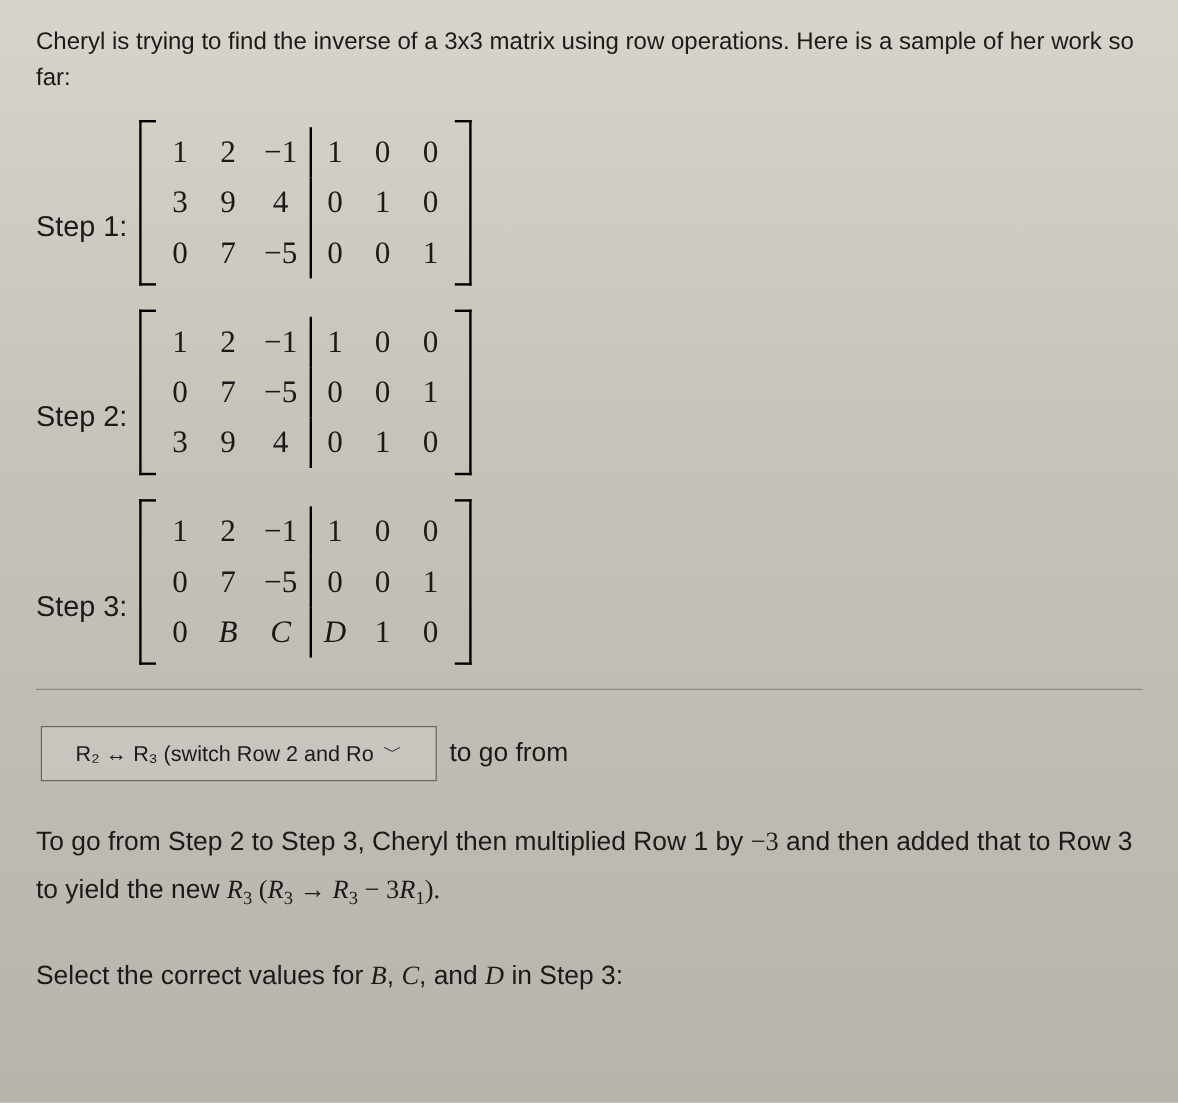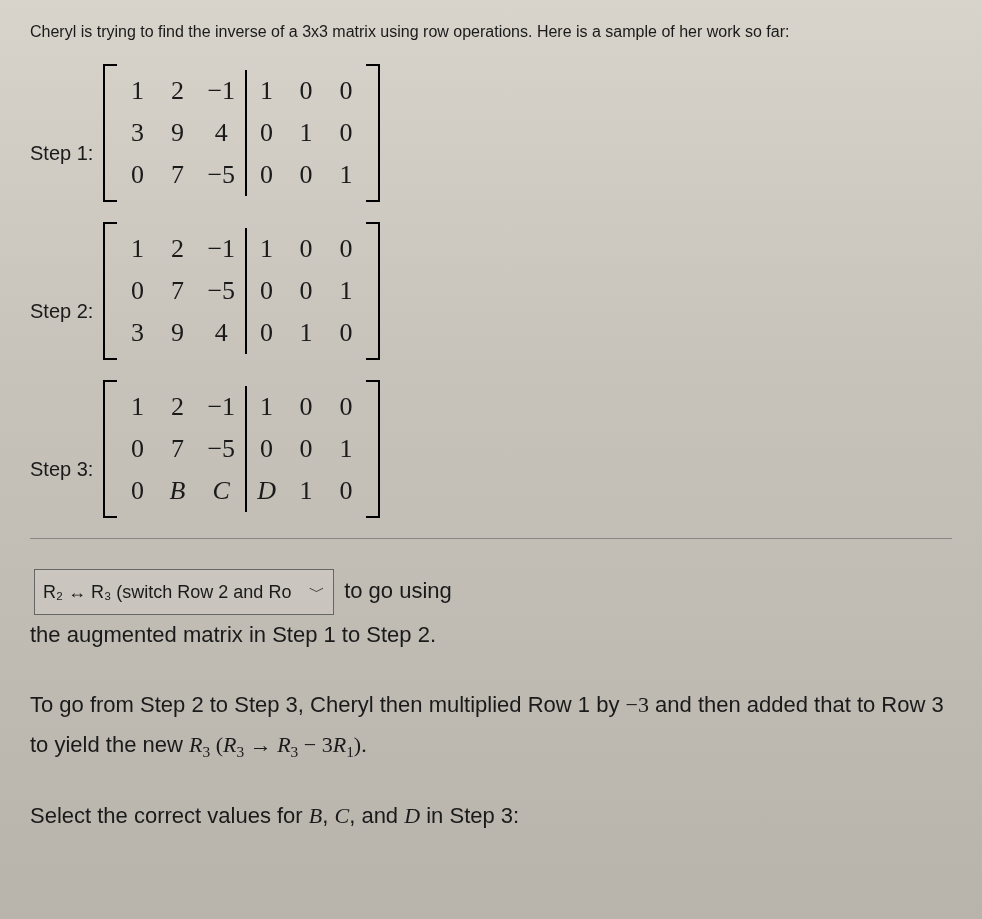--- a/index.html
+++ b/index.html
@@ -6,23 +6,23 @@
   body {
     width: 982px;
     height: 919px;
     background: linear-gradient(180deg, #d8d3cb 0%, #c7c2ba 40%, #b8b3ab 100%);
     font-family: Arial, Helvetica, sans-serif;
     color: #1a1a1a;
     padding: 20px 30px;
     overflow: hidden;
     position: relative;
   }
-  .intro { font-size: 16px; line-height: 1.5; margin-bottom: 20px; }
+  .intro { font-size: 20px; line-height: 1.5; margin-bottom: 20px; }
   .step-wrap { display: flex; align-items: center; margin: 10px 0 20px 0; }
-  .step-label { font-size: 20px; margin-right: 10px; margin-top: 41px; }
+  .step-label { font-size: 24px; margin-right: 10px; margin-top: 41px; }
   .matrix {
     display: inline-block;
     position: relative;
     padding: 6px 14px;
   }
   .matrix::before, .matrix::after {
     content: "";
     position: absolute;
     top: 0; bottom: 0;
     width: 12px;
@@ -49,21 +49,21 @@
   .paragraph {
     font-size: 22px;
     line-height: 1.8;
     margin-bottom: 30px;
   }
   .dropdown {
     display: inline-flex;
     align-items: center;
     border: 1px solid #666;
     background: rgba(255,255,255,0.15);
-    padding: 6px 8px;
+    padding: 6px 28px;
     font-size: 18px;
     vertical-align: middle;
     margin: 0 4px;
     min-width: 300px;
     justify-content: space-between;
   }
   .dropdown .chev {
     font-size: 16px;
     color: #333;
     margin-left: 8px;
@@ -179,22 +179,21 @@
   </div>
 </div>
 
 <hr class="divider">
 
 <div class="paragraph">
   <span class="dropdown">
     <span>R₂ ↔ R₃ (switch Row 2 and Ro</span>
     <span class="chev">﹀</span>
   </span>
-  <span>to go using</span><br>
-  <span>the augmented matrix in Step 1 to Step 2.</span>
+  <span>to go from</span><br>
 </div>
 
 <div class="paragraph">
   <span>To go from Step 2 to Step 3, Cheryl then multiplied Row 1 by </span><span class="mathserif">−3</span><span> and then added that to Row 3 to yield the new </span><span class="mathserif it">R</span><span class="mathserif sub">3</span><span class="mathserif"> (</span><span class="mathserif it">R</span><span class="mathserif sub">3</span><span class="mathserif"> → </span><span class="mathserif it">R</span><span class="mathserif sub">3</span><span class="mathserif"> − 3</span><span class="mathserif it">R</span><span class="mathserif sub">1</span><span class="mathserif">).</span>
 </div>
 
 <div class="paragraph bold">
   <span>Select the correct values for </span><span class="mathserif it">B</span><span>, </span><span class="mathserif it">C</span><span>, and </span><span class="mathserif it">D</span><span> in Step 3:</span>
 </div>
 

